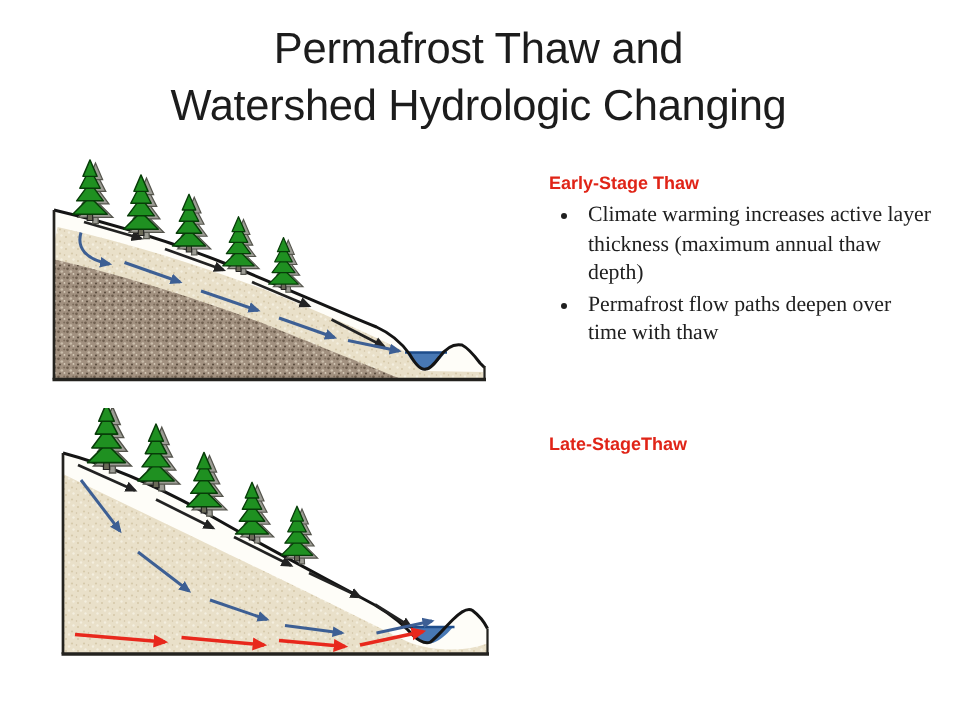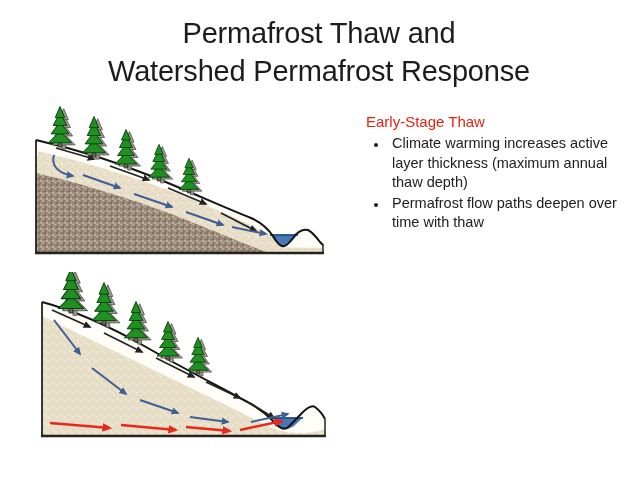--- a/index.html
+++ b/index.html
@@ -13,31 +13,31 @@
   }
   .diagram{position:absolute;left:26px;width:320px;}
   .diagram-early{top:100px;height:160px;}
   .diagram-late{top:272px;height:176px;}
   .text-col{
     position:absolute;left:366px;width:256px;color:#202020;
     font-size:14.5px;line-height:19.5px;
   }
   .text-early{top:112px;}
   .text-late{top:286px;}
-  .section-heading{color:#e02417;font-weight:normal;font-size:15px;line-height:20px;}
+  .section-heading{color:#e02417;font-weight:bold;font-size:12px;line-height:20px;}
   ul.bullets{margin:2px 0 0 0;padding-left:22px;}
-  ul.bullets li{padding-left:4px;margin:0 0 1px 0;}
+  ul.bullets li{padding-left:4px;margin:0 0 1px 0;font-family:Liberation Serif, serif;}
   ul.bullets li::marker{font-size:0.85em;}
 </style>
 </head>
 <body>
 
 <div class="slide-title">
   <div>Permafrost Thaw and</div>
-  <div>Watershed Permafrost Response</div>
+  <div>Watershed Hydrologic Changing</div>
 </div>
 
 <svg class="diagram diagram-early" viewBox="0 0 320 160">
   <defs>
     <pattern id="a-perma" width="6" height="6" patternUnits="userSpaceOnUse">
       <rect width="6" height="6" fill="#a29180"></rect>
       <circle cx="1" cy="1.2" r="0.9" fill="#6e5e4e"></circle>
       <circle cx="3.2" cy="3" r="0.9" fill="#c9bcaa"></circle>
       <circle cx="4.8" cy="1" r="0.7" fill="#7d6d5c"></circle>
       <circle cx="2" cy="5" r="0.7" fill="#594b3d"></circle>
@@ -201,13 +201,14 @@
   <g>
     <use href="#b-tree" transform="translate(45,41) scale(1.15)"></use>
     <use href="#b-tree" transform="translate(78,53) scale(1.1)"></use>
     <use href="#b-tree" transform="translate(110,70) scale(1.05)"></use>
     <use href="#b-tree" transform="translate(142,88) scale(1)"></use>
     <use href="#b-tree" transform="translate(172,102) scale(0.95)"></use>
   </g>
 </svg>
 
 <div class="text-col text-late">
+  <div class="section-heading">Late-StageThaw</div>
 </div>
 
 </body></html>

